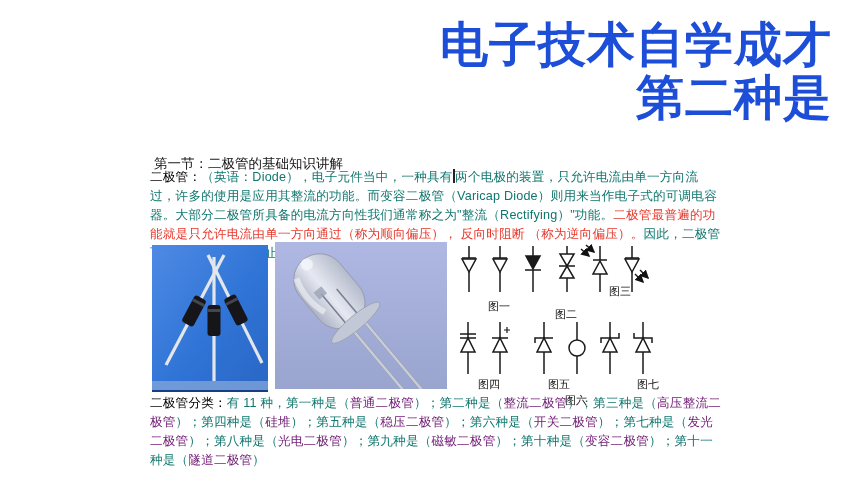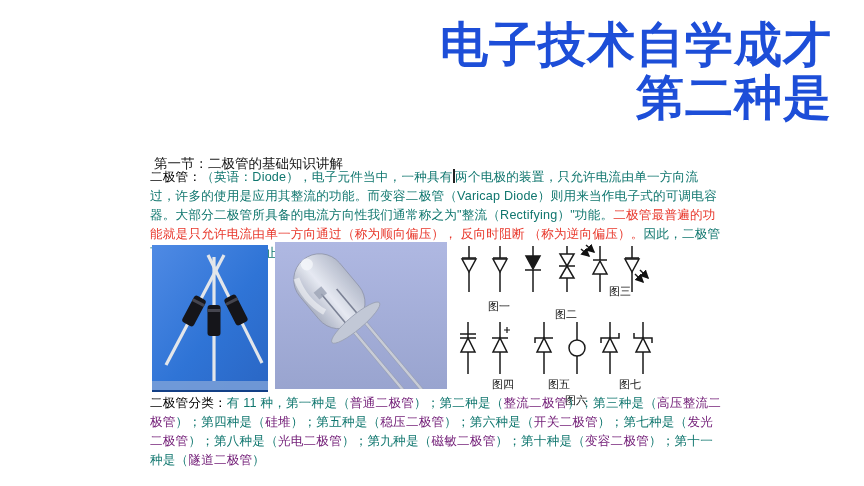--- a/index.html
+++ b/index.html
@@ -176,21 +176,21 @@
         </g>
         <g>
           <path d="M188,78 V94 M179,89 V94 H197 V99 M188,108 V130"></path>
             <path d="M181,108 H195 L188,94 Z"></path>
         </g>
       </g>
     </svg>
     <span class="fig-label" style="left:44px;top:55px">图一</span>
     <span class="fig-label" style="left:111px;top:63px">图二</span>
     <span class="fig-label" style="left:165px;top:40px">图三</span>
-    <span class="fig-label" style="left:48px;top:133px">图四</span>
+    <span class="fig-label" style="left:34px;top:133px">图四</span>
     <span class="fig-label" style="left:104px;top:133px">图五</span>
     <span class="fig-label" style="left:121px;top:149px">图六</span>
-    <span class="fig-label" style="left:175px;top:133px">图七</span>
+    <span class="fig-label" style="left:193px;top:133px">图七</span>
   </div>
 
   <p class="para classify"><span class="seg-blue">二极管分类：</span><span class="seg-black">有 11 种，第一种是（</span><span class="seg-orange">普通二极管</span><span class="seg-black">）；第二种是（</span><span class="seg-orange">整流二极管</span><span class="seg-black">）；第三种是（</span><span class="seg-orange">高压整流二极管</span><span class="seg-black">）；第四种是（</span><span class="seg-orange">硅堆</span><span class="seg-black">）；第五种是（</span><span class="seg-orange">稳压二极管</span><span class="seg-black">）；第六种是（</span><span class="seg-orange">开关二极管</span><span class="seg-black">）；第七种是（</span><span class="seg-orange">发光二极管</span><span class="seg-black">）；第八种是（</span><span class="seg-orange">光电二极管</span><span class="seg-black">）；第九种是（</span><span class="seg-orange">磁敏二极管</span><span class="seg-black">）；第十种是（</span><span class="seg-orange">变容二极管</span><span class="seg-black">）；第十一种是（</span><span class="seg-orange">隧道二极管</span><span class="seg-black">）</span></p>
 
 </div>
 
 </body></html>

